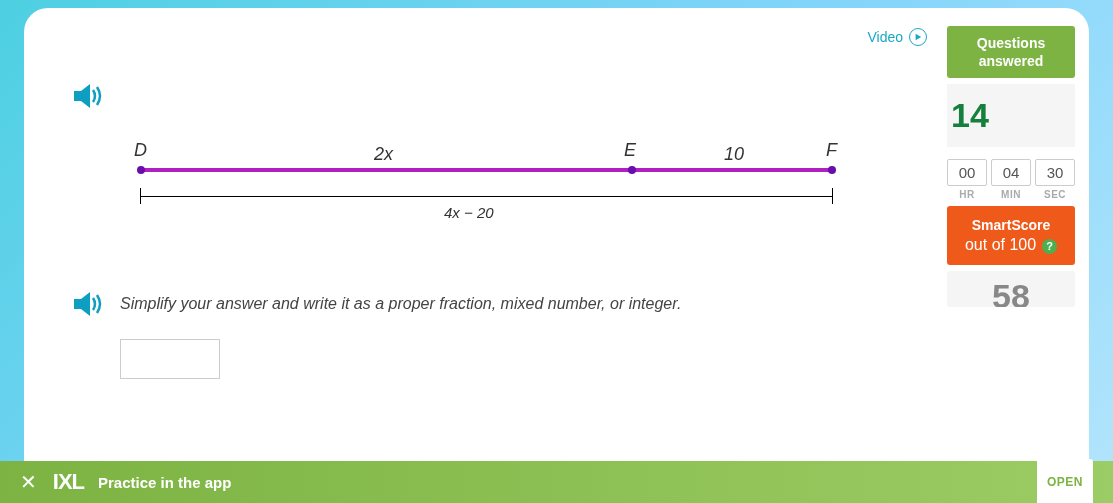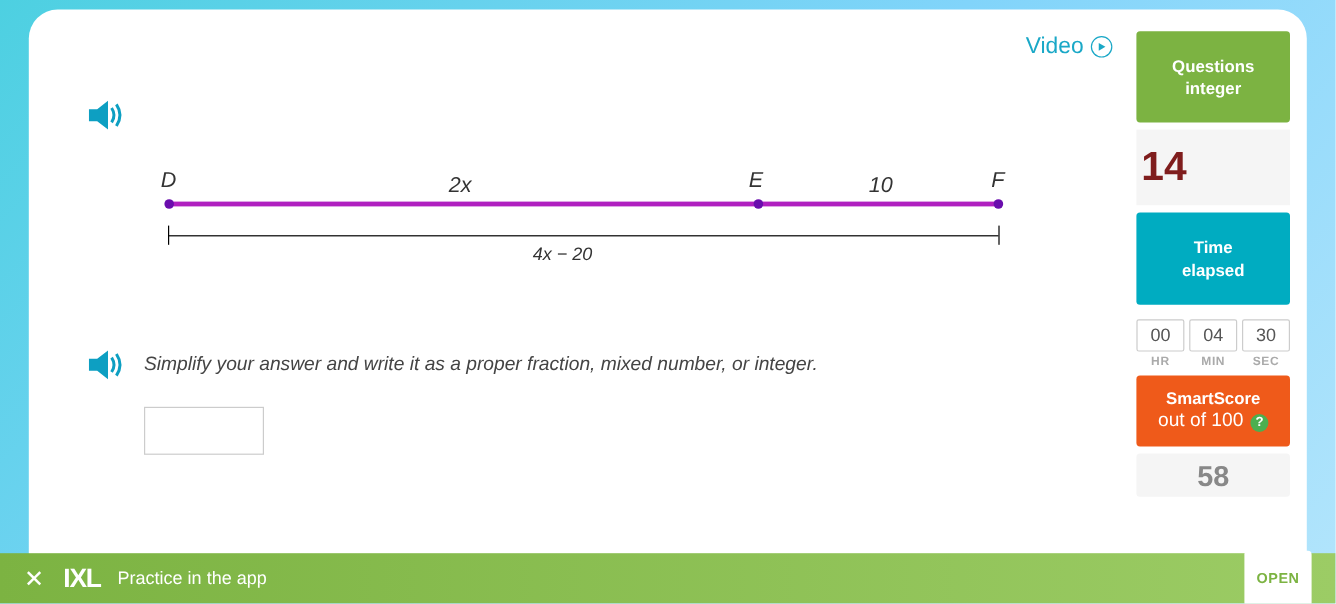--- a/index.html
+++ b/index.html
@@ -24,21 +24,21 @@
     .content-area {
       flex: 1;
       padding: 24px 40px 24px 50px;
       position: relative;
     }
     .video-link {
       position: absolute;
       top: 20px;
       right: 20px;
       color: #1aa8c7;
-      font-size: 19px;
+      font-size: 14px;
       cursor: pointer;
       display: flex;
       align-items: center;
       gap: 6px;
     }
     .video-icon {
       width: 18px;
       height: 18px;
       border: 1.5px solid #1aa8c7;
       border-radius: 50%;
@@ -162,31 +162,31 @@
       width: 142px;
       display: flex;
       flex-direction: column;
       gap: 6px;
       padding: 18px 14px 0 0;
     }
     .panel {
       text-align: center;
       color: #fff;
       border-radius: 3px;
-      padding: 20px 4px;
+      padding: 8px 4px;
     }
     .panel-green {
       background: #7cb342;
       font-weight: bold;
       font-size: 14px;
       line-height: 1.3;
     }
     .panel-value {
       background: #f5f5f5;
-      color: #7f1d1d;
+      color: #15803d;
       font-size: 34px;
       font-weight: bold;
       padding: 12px 4px;
     }
     .panel-teal {
       background: #00acc1;
       font-weight: bold;
       font-size: 14px;
       line-height: 1.3;
     }
@@ -237,21 +237,21 @@
       border-radius: 50%;
       font-size: 11px;
       font-weight: bold;
       line-height: 15px;
       text-align: center;
       margin-left: 2px;
     }
     .score-value {
       background: #f5f5f5;
       color: #888;
-      font-size: 24px;
+      font-size: 34px;
       font-weight: bold;
       padding: 6px 4px 0 4px;
       text-align: center;
       border-radius: 3px;
       height: 36px;
       overflow: hidden;
     }
     
     .bottom-banner {
       position: absolute;
@@ -271,20 +271,21 @@
       margin-right: 16px;
     }
     .banner-logo {
       font-weight: bold;
       font-size: 22px;
       letter-spacing: -1px;
       margin-right: 14px;
     }
     .banner-text {
       font-size: 15px;
+      font-weight: bold;
     }
     .banner-open {
       position: absolute;
       right: 20px;
       background: #fff;
       color: #7cb342;
       font-weight: bold;
       font-size: 12px;
       padding: 16px 10px;
       border-radius: 3px;
@@ -343,28 +344,24 @@
       </span>
       <div class="instruction-text">Simplify your answer and write it as a proper fraction, mixed number, or integer.</div>
     </div>
 
     <input class="answer-input" type="text" style="">
   </div>
 
   <div class="sidebar">
     <div class="panel panel-green">
       <div>Questions</div>
-      <div>integer</div>
+      <div>answered</div>
     </div>
     <div class="panel-value">14</div>
 
-    <div class="panel panel-teal">
-      <div>Time</div>
-      <div>elapsed</div>
-    </div>
     <div class="timer-row">
       <div class="timer-cell">
         <div class="timer-box">00</div>
         <div class="timer-lbl">HR</div>
       </div>
       <div class="timer-cell">
         <div class="timer-box">04</div>
         <div class="timer-lbl">MIN</div>
       </div>
       <div class="timer-cell">

